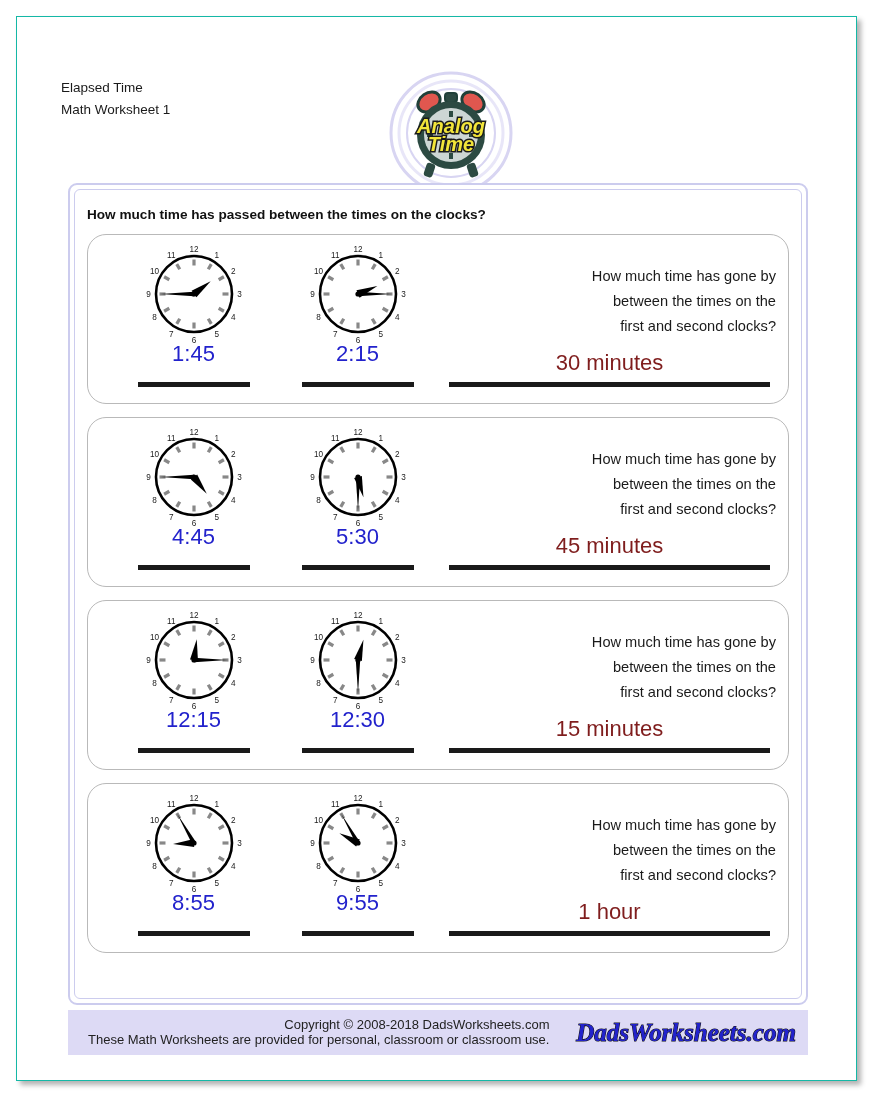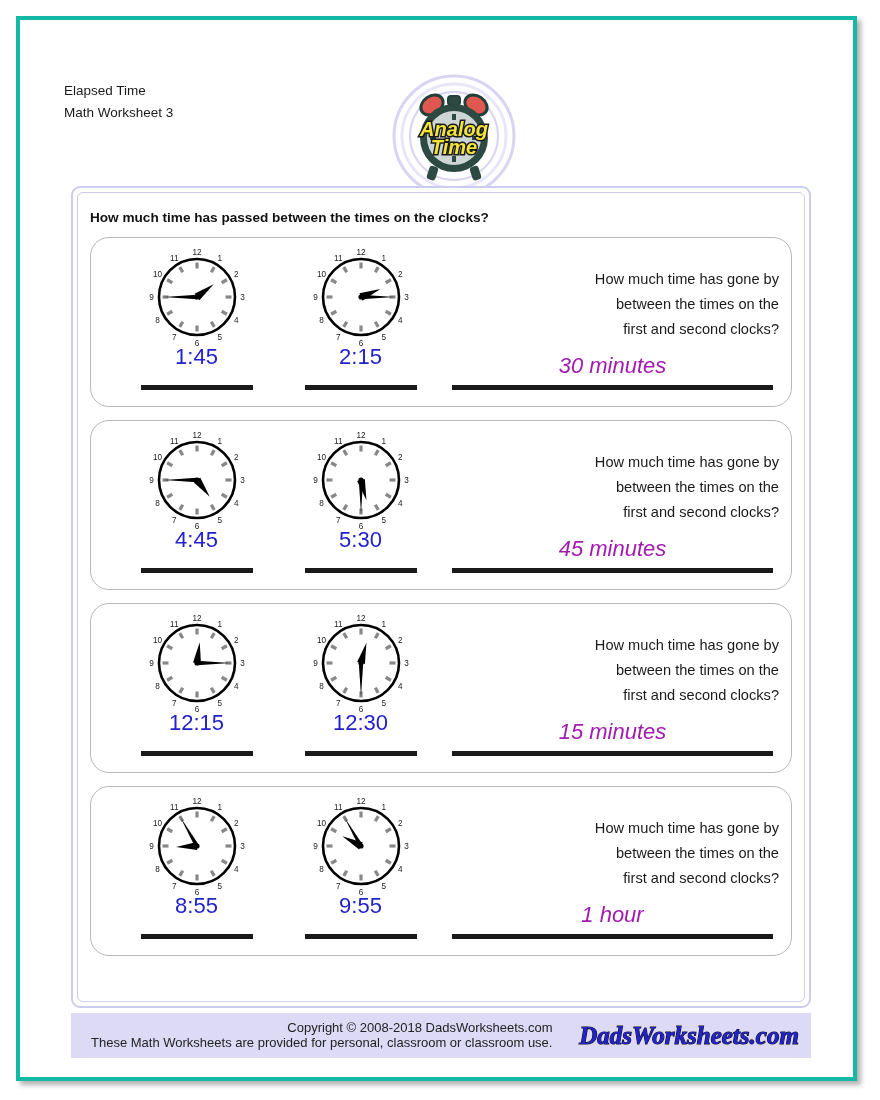--- a/index.html
+++ b/index.html
@@ -12,21 +12,21 @@
   }
   * { box-sizing: border-box; }
 
   .page {
     position: absolute;
     left: 16px;
     top: 16px;
     width: 841px;
     height: 1065px;
     background: #ffffff;
-    border: 4px solid #14b8a6;
+    border: 1px solid #14b8a6;
     box-shadow: 4px 4px 5px rgba(0,0,0,0.30);
   }
 
   
   .header {
     position: relative;
     height: 150px;
   }
   .title-block {
     position: absolute;
@@ -172,22 +172,21 @@
     color: #1a1a1a;
     line-height: 25px;
   }
   .q-answer {
     position: absolute;
     left: 0;
     right: 0;
     top: 108px;
     text-align: center;
     font-size: 22px;
-    color: #a21caf;
-    font-style: italic;
+    color: #7f1d1d;
   }
   .q-rule {
     position: absolute;
     left: 6px;
     right: 6px;
     top: 140px;
     height: 5px;
     background: #1a1a1a;
   }
 
@@ -220,21 +219,21 @@
 </style>
 </head>
 <body>
 
 <div class="page">
 
   <div class="header">
 
     <div class="title-block">
       <div>Elapsed Time</div>
-      <div>Math Worksheet 3</div>
+      <div>Math Worksheet 1</div>
     </div>
 
     <div class="logo">
       <svg viewBox="0 0 124 124" width="124" height="124" aria-hidden="true">
         <circle cx="62" cy="62" r="60" fill="none" stroke="#d8d5f2" stroke-width="3"></circle>
         <circle cx="62" cy="62" r="52" fill="none" stroke="#e8e6f8" stroke-width="3"></circle>
         <circle cx="62" cy="62" r="44" fill="none" stroke="#d8d5f2" stroke-width="2"></circle>
 
         <ellipse cx="40" cy="31" rx="12" ry="9" fill="#e0574f" stroke="#204039" stroke-width="3" transform="rotate(-35 40 31)"></ellipse>
         <ellipse cx="84" cy="31" rx="12" ry="9" fill="#e0574f" stroke="#204039" stroke-width="3" transform="rotate(35 84 31)"></ellipse>

